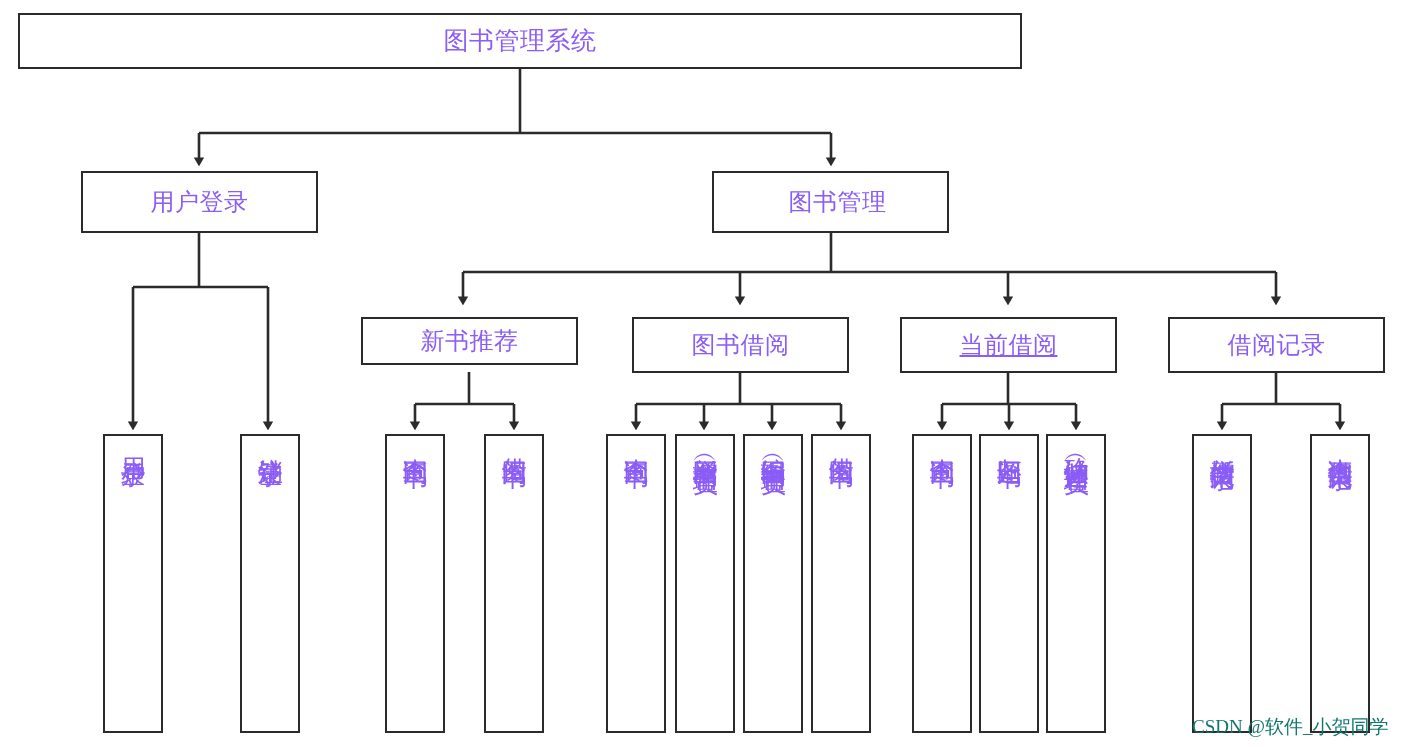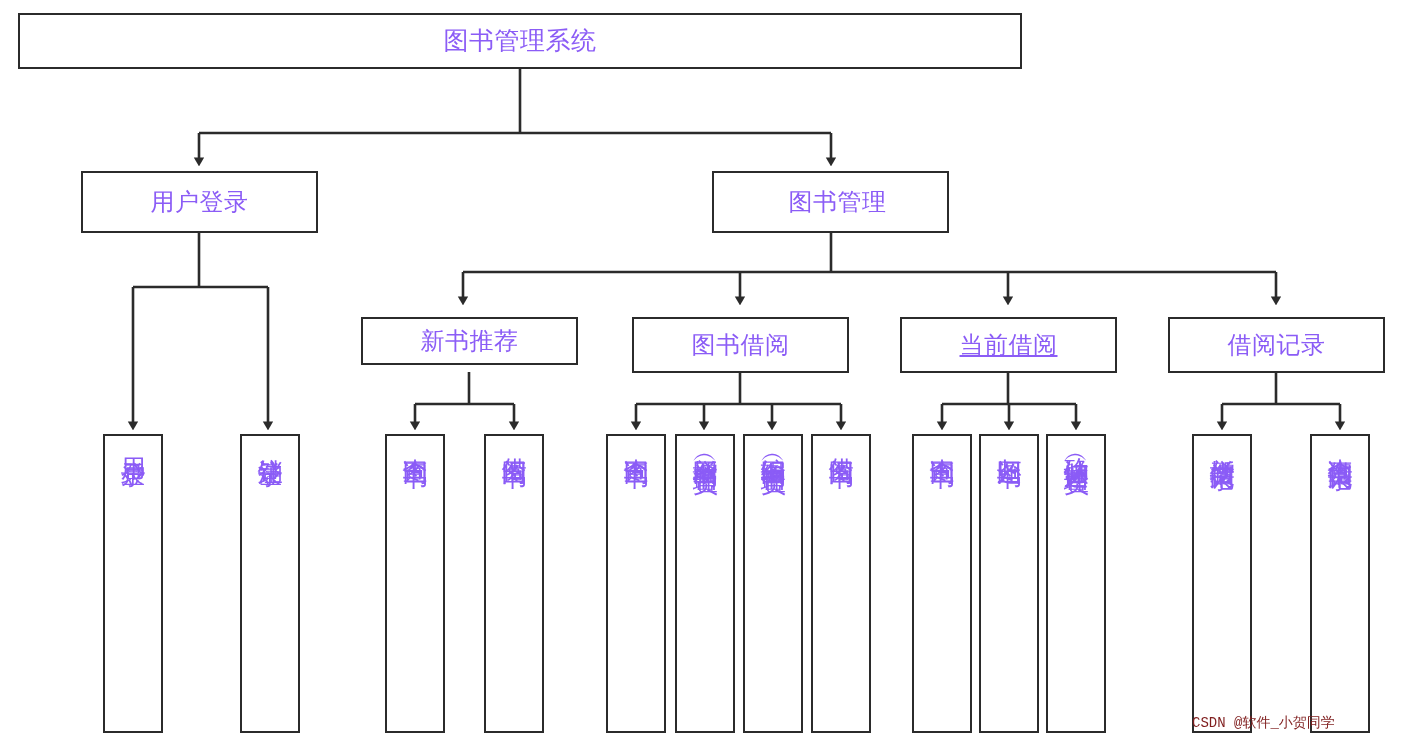--- a/index.html
+++ b/index.html
@@ -58,25 +58,25 @@
   .node.vert .label {
     writing-mode: vertical-rl;
     text-orientation: upright;
     font-size: 25px;
     line-height: 1.02;
     letter-spacing: 2px;
     margin: 0 auto;
   }
   .watermark {
     position: absolute;
-    color: #7f1d1d;
-    font-size: 14px;
+    color: #0f766e;
+    font-size: 19px;
     white-space: nowrap;
     z-index: 9;
-    font-family: Liberation Mono, monospace;
+    font-family: Liberation Serif, serif;
   }
 </style>
 </head>
 <body>
 
 <div id="canvas">
 
   <svg class="wires" viewBox="0 0 1405 747" xmlns="http://www.w3.org/2000/svg">
     <defs>
       <marker id="arrow" markerWidth="9" markerHeight="11" refX="0.6" refY="5.2" orient="auto" markerUnits="userSpaceOnUse">

